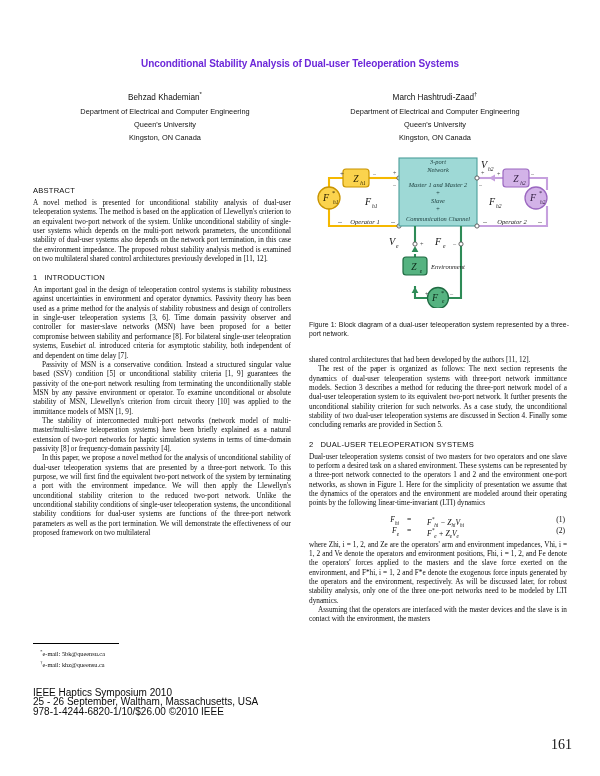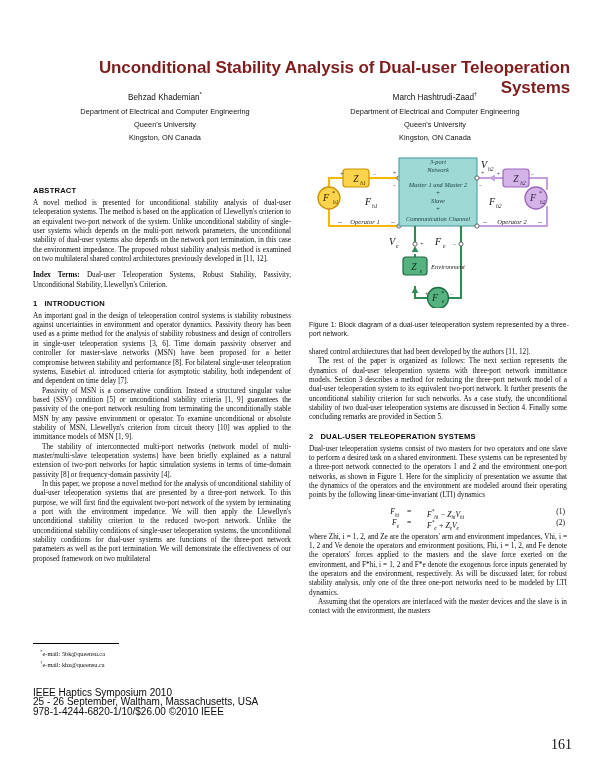--- a/index.html
+++ b/index.html
@@ -22,26 +22,26 @@
     height: 776px;
     background: #fff;
   }
 
   
   .title {
     position: absolute;
     left: 30px;
     top: 58px;
     width: 540px;
-    text-align: right;
+    text-align: center;
     font-family: "Liberation Sans", sans-serif;
     font-weight: bold;
-    font-size: 17px;
+    font-size: 10px;
     letter-spacing: -0.1px;
-    color: #7f1d1d;
+    color: #6d28d9;
   }
   .authors {
     position: absolute;
     top: 88px;
     width: 270px;
     text-align: center;
     font-family: "Liberation Sans", sans-serif;
     font-size: 7.4px;
     line-height: 13.2px;
     color: #111;
@@ -66,21 +66,21 @@
     font-size: 7.25px;
     line-height: 9.35px;
     text-align: justify;
     color: #0d0d0d;
   }
   .col.left { left: 33px; top: 186px; }
   .col.right { left: 309px; top: 320px; }
 
   .sec-head {
     font-family: "Liberation Sans", sans-serif;
-    font-weight: bold;
+    font-weight: normal;
     font-size: 7.6px;
     letter-spacing: 0.2px;
     margin: 9px 0 3.5px 0;
     text-transform: none;
   }
   .sec-head.first { margin-top: 0; }
   .sec-num { display: inline-block; margin-right: 7px; }
 
   p {
     margin: 0;
@@ -203,21 +203,20 @@
   <div class="authors right">
     <span class="author-name"><span>March Hashtrudi-Zaad</span><sup>†</sup></span>
     <span class="aff-line">Department of Electrical and Computer Engineering</span>
     <span class="aff-line">Queen's University</span>
     <span class="aff-line">Kingston, ON Canada</span>
   </div>
 
   <div class="col left">
     <div class="sec-head first">ABSTRACT</div>
     <p class="noindent">A novel method is presented for unconditional stability analysis of dual-user teleoperation systems. The method is based on the application of Llewellyn's criterion to an equivalent two-port network of the system. Unlike unconditional stability of single-user systems which depends on the multi-port network parameters, the unconditional stability of dual-user systems also depends on the network port termination, in this case the environment impedance. The proposed robust stability analysis method is examined on two multilateral shared control architectures previously developed in [11, 12].</p>
-    <p class="idx"><b>Index Terms:</b> <span>Dual-user Teleoperation Systems, Robust Stability, Passivity, Unconditional Stability, Llewellyn's Criterion.</span></p>
 
     <div class="sec-head"><span class="sec-num">1</span><span>INTRODUCTION</span></div>
 
     <p class="noindent"><span>An important goal in the design of teleoperation control systems is stability robustness against uncertainties in environment and operator dynamics. Passivity theory has been used as a prime method for the analysis of stability robustness and design of controllers in single-user teleoperation systems [3, 6]. Time domain passivity observer and controller for master-slave networks (MSN) have been proposed for a better compromise between stability and performance [8]. For bilateral single-user teleopration systems, Eusebi</span><i>et al.</i><span> introduced criteria for asymptotic stability, both independent of and dependent on time delay [7].</span></p>
     <p>Passivity of MSN is a conservative condition. Instead a structured singular value based (SSV) condition [5] or unconditional stability criteria [1, 9] guarantees the passivity of the one-port network resulting from terminating the unconditionally stable MSN by any passive environment or operator. To examine unconditional or absolute stability of MSN, Llewellyn's criterion from circuit theory [10] was applied to the immittance models of MSN [1, 9].</p>
     <p>The stability of interconnected multi-port networks (network model of multi-master/multi-slave teleoperation systems) have been briefly explained as a natural extension of two-port networks for haptic simulation systems in terms of time-domain passivity [8] or frequency-domain passivity [4].</p>
     <p>In this paper, we propose a novel method for the analysis of unconditional stability of dual-user teleoperation systems that are presented by a three-port network. To this purpose, we will first find the equivalent two-port network of the system by terminating a port with the environment impedance. We will then apply the Llewellyn's unconditional stability criterion to the reduced two-port network. Unlike the unconditional stability conditions of single-user teleoperation systems, the unconditional stability conditions for dual-user systems are functions of the three-port network parameters as well as the port termination. We will demonstrate the effectiveness of our proposed framework on two multilateral</p>
   </div>
 
   <div class="footnote-rule"></div>
@@ -332,21 +331,21 @@
         <text x="89" y="91.5" font-family="Liberation Serif, serif" font-size="5.6" font-style="italic" fill="#111">e</text>
         <text x="131" y="89" font-family="Liberation Serif, serif" font-size="10" font-style="italic" fill="#111" text-anchor="middle">F</text>
         <text x="136" y="91.5" font-family="Liberation Serif, serif" font-size="5.6" font-style="italic" fill="#111">e</text>
         <text x="124" y="113" font-family="Liberation Serif, serif" font-size="6.6" font-style="italic" fill="#222">Environment</text>
       </g>
     </svg>
   </div>
 
   <div class="fig-caption">Figure 1: Block diagram of a dual-user teleoperation system represented by a three-port network.</div>
 
-  <div class="col right" style="top: 348px;">
+  <div class="col right" style="top: 356px;">
     <p class="noindent">shared control architectures that had been developed by the authors [11, 12].</p>
     <p>The rest of the paper is organized as follows: The next section represents the dynamics of dual-user teleoperation systems with three-port network immittance models. Section 3 describes a method for reducing the three-port network model of a dual-user teleoperation system to its equivalent two-port network. It further presents the unconditional stability criterion for such networks. As a case study, the unconditional stability of two dual-user teleoperation systems are discussed in Section 4. Finally some concluding remarks are provided in Section 5.</p>
 
     <div class="sec-head"><span class="sec-num">2</span><span>DUAL-USER TELEOPERATION SYSTEMS</span></div>
 
     <p class="noindent">Dual-user teleoperation systems consist of two masters for two operators and one slave to perform a desired task on a shared environment. These systems can be represented by a three-port network connected to the operators 1 and 2 and the environment one-port networks, as shown in Figure 1. Here for the simplicity of presentation we assume that the dynamics of the operators and the environment are modeled around their operating points by the following linear-time-invariant (LTI) dynamics</p>
 
     <div class="eqblock">
       <span class="eqrow">
         <span class="eqlhs">F<sub>h<i>i</i></sub></span>

